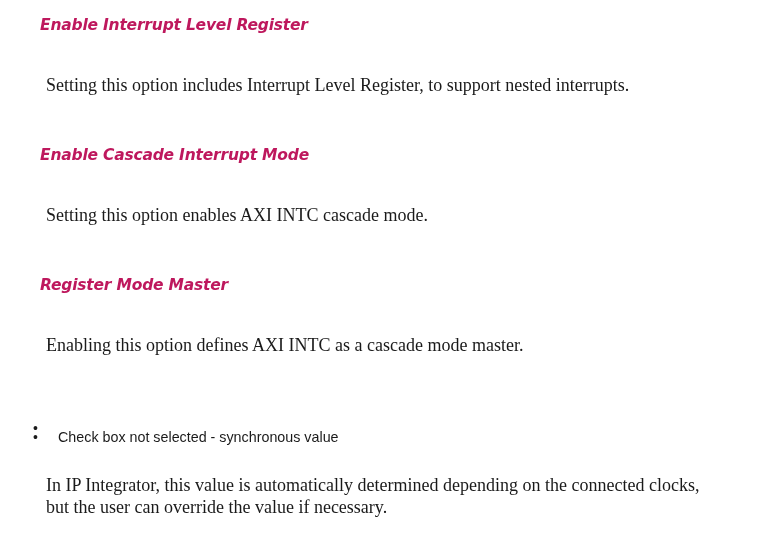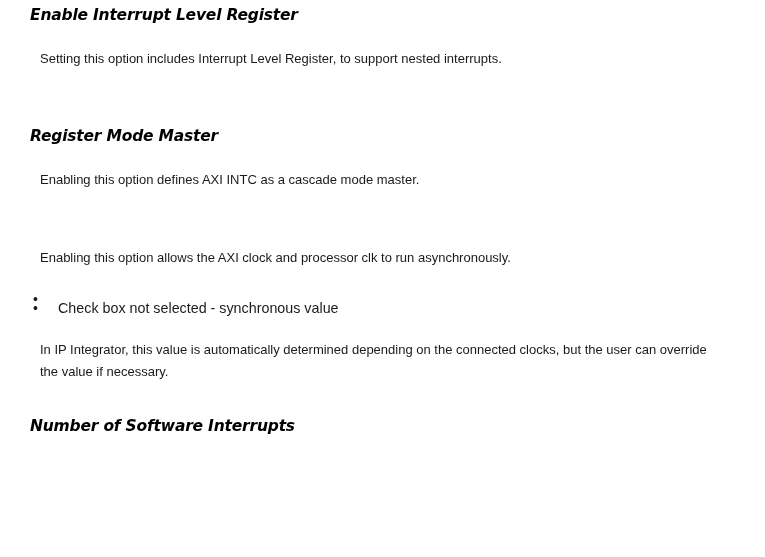--- a/index.html
+++ b/index.html
@@ -23,36 +23,36 @@
     background: #ffffff;
     box-sizing: border-box;
     padding: 0 40px 0 30px;
   }
 
   .doc-heading {
     font-family: "DejaVu Sans", "Liberation Sans", sans-serif;
     font-size: 15.5px;
     font-weight: bold;
     font-style: italic;
-    color: #000000;
+    color: #be185d;
     letter-spacing: -0.2px;
     line-height: 20px;
-    margin: 0;
+    margin: 10px;
     padding: 0;
     white-space: nowrap;
   }
 
   .doc-para {
-    font-family: Liberation Sans, sans-serif;
-    font-size: 13px;
+    font-family: Liberation Serif, serif;
+    font-size: 18px;
     font-weight: normal;
     font-style: normal;
     color: #1a1a1a;
     line-height: 22px;
-    margin: 10px;
+    margin: 16px;
     padding: 0;
     max-width: 700px;
   }
 
   .doc-para b,
   .doc-para .strong {
     font-weight: bold;
     font-style: normal;
     color: #000000;
   }
@@ -100,34 +100,38 @@
   <div class="block-top"></div>
 
   <div>
     <h2 class="doc-heading">Enable Interrupt Level Register</h2>
     <div class="sp-head-to-para"></div>
     <p class="doc-para">Setting this option includes Interrupt Level Register, to support nested interrupts.</p>
   </div>
 
   <div class="sp-para-to-head"></div>
 
+  <div>
+    <h2 class="doc-heading">Enable Cascade Interrupt Mode</h2>
+    <div class="sp-head-to-para"></div>
+    <p class="doc-para">Setting this option enables AXI INTC cascade mode.</p>
+  </div>
 
   <div class="sp-para-to-head"></div>
 
   <div>
     <h2 class="doc-heading">Register Mode Master</h2>
     <div class="sp-head-to-para"></div>
     <p class="doc-para">Enabling this option defines AXI INTC as a cascade mode master.</p>
   </div>
 
   <div class="sp-para-to-head"></div>
 
   <div>
     <div class="sp-head-to-para"></div>
-    <p class="doc-para">Enabling this option allows the AXI clock and processor clk to run asynchronously.</p>
 
     <div class="sp-para-to-list"></div>
 
     <ul class="bullet-list">
       <li class="bullet-item">
         <span class="bullet-glyph">•</span>
       </li>
       <li class="li-gap"></li>
       <li class="bullet-item">
         <span class="bullet-glyph">•</span>

